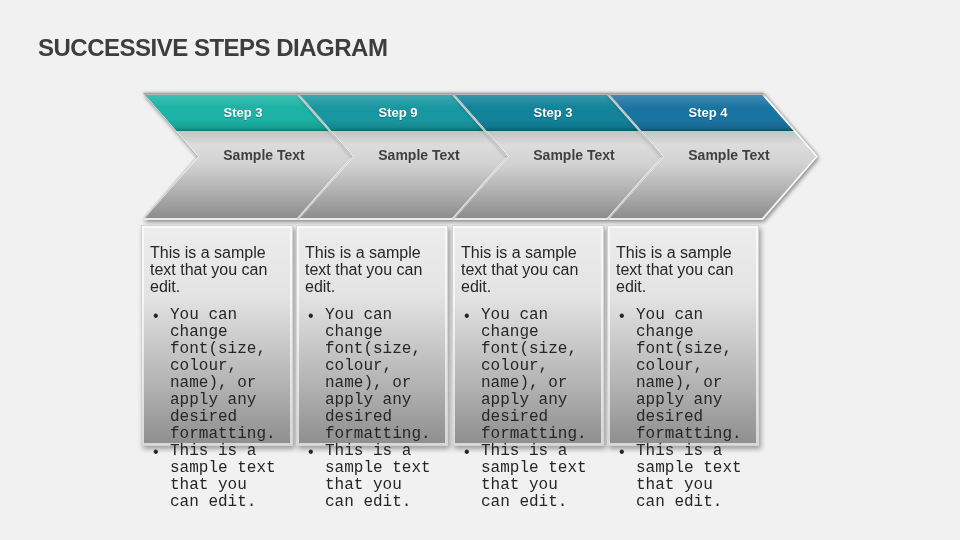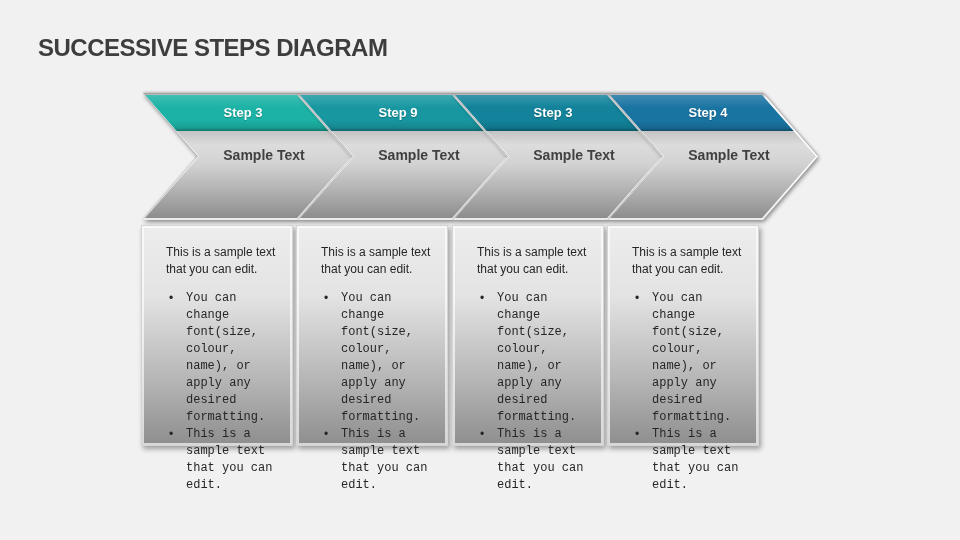--- a/index.html
+++ b/index.html
@@ -47,25 +47,25 @@
     text-align:center;font-size:13px;line-height:22px;font-weight:bold;color:#ffffff;
     text-shadow:0 1px 1px rgba(0,0,0,0.25);
   }
   .sample-label{
     position:absolute;left:24px;top:13px;width:190px;height:22px;
     text-align:center;font-size:14px;line-height:22px;font-weight:bold;color:#404040;
   }
   
   .card{
     position:absolute;top:225px;width:152px;height:221px;
-    box-sizing:border-box;padding:18px 8px 0 24px;
+    box-sizing:border-box;padding:18px 8px 0 8px;
     background:linear-gradient(180deg,#ededed 0%,#e3e3e3 32%,#b6b6b6 70%,#8e8e8e 100%);
     border:1px solid #d4d4d4;
     box-shadow:inset 0 0 0 2px rgba(255,255,255,0.65), 2px 3px 5px rgba(0,0,0,0.35);
-    font-size:12px;line-height:17px;color:#262626;
+    font-size:16px;line-height:17px;color:#262626;
   }
   .card-intro{margin:0 0 12px 0;}
   .bullet-row{display:flex;align-items:flex-start;}
   .bullet-glyph{flex:none;width:20px;padding-left:3px;box-sizing:border-box;}
   .bullet-text{flex:1;font-family:Liberation Mono, monospace;}
 </style>
 </head>
 <body>
 
 <div class="slide" style="background-color: rgb(241, 241, 242);">

